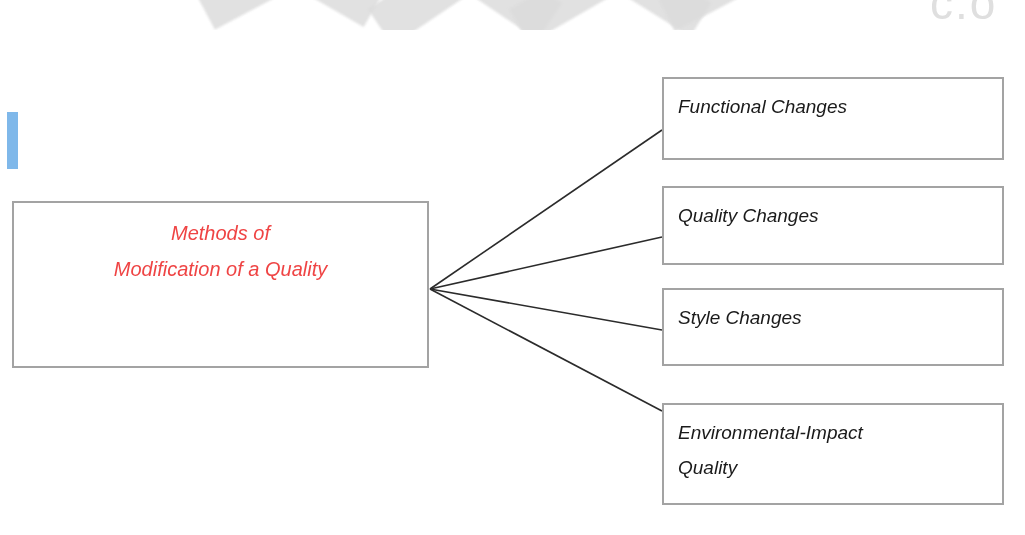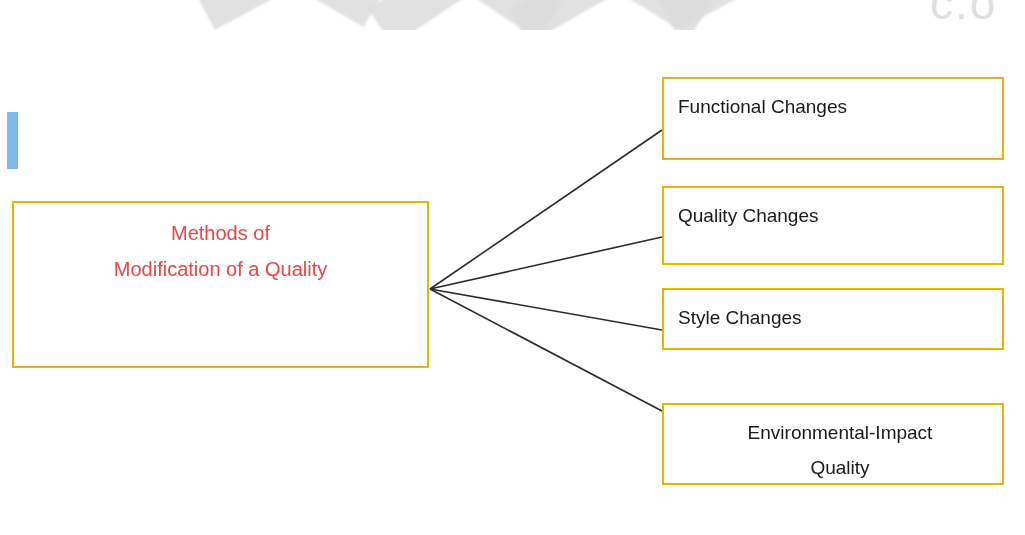--- a/index.html
+++ b/index.html
@@ -64,22 +64,23 @@
     top: 0;
     width: 1025px;
     height: 535px;
     pointer-events: none;
   }
 
   
   .node {
     position: absolute;
     box-sizing: border-box;
-    border: 2px solid #eab308;
+    border: 2px solid #a3a3a3;
     background: #ffffff;
+    font-style: italic;
   }
   .node-root {
     left: 12px;
     top: 201px;
     width: 417px;
     height: 167px;
     display: flex;
     flex-direction: column;
     align-items: center;
     justify-content: flex-start;
@@ -97,22 +98,22 @@
     padding: 10px 0 0 14px;
   }
   .leaf-label {
     font-size: 19px;
     color: #1a1a1a;
     line-height: 35px;
     white-space: nowrap;
   }
   #leaf-0 { top: 77px;  height: 83px; }
   #leaf-1 { top: 186px; height: 79px; }
-  #leaf-2 { top: 288px; height: 62px; }
-  #leaf-3 { top: 403px; height: 82px; text-align: center; }
+  #leaf-2 { top: 288px; height: 78px; }
+  #leaf-3 { top: 403px; height: 102px; }
 </style>
 </head>
 <body>
 
 <div id="canvas">
 
   <div class="watermark-layer">
     <div class="wm-shape" style="left:370px; top:-28px; width:120px; height:44px; transform:rotate(-34deg);"></div>
     <div class="wm-shape" style="left:440px; top:-34px; width:120px; height:44px; transform:rotate(34deg);"></div>
     <div class="wm-shape" style="left:510px; top:-26px; width:130px; height:40px; transform:rotate(-30deg);"></div>

